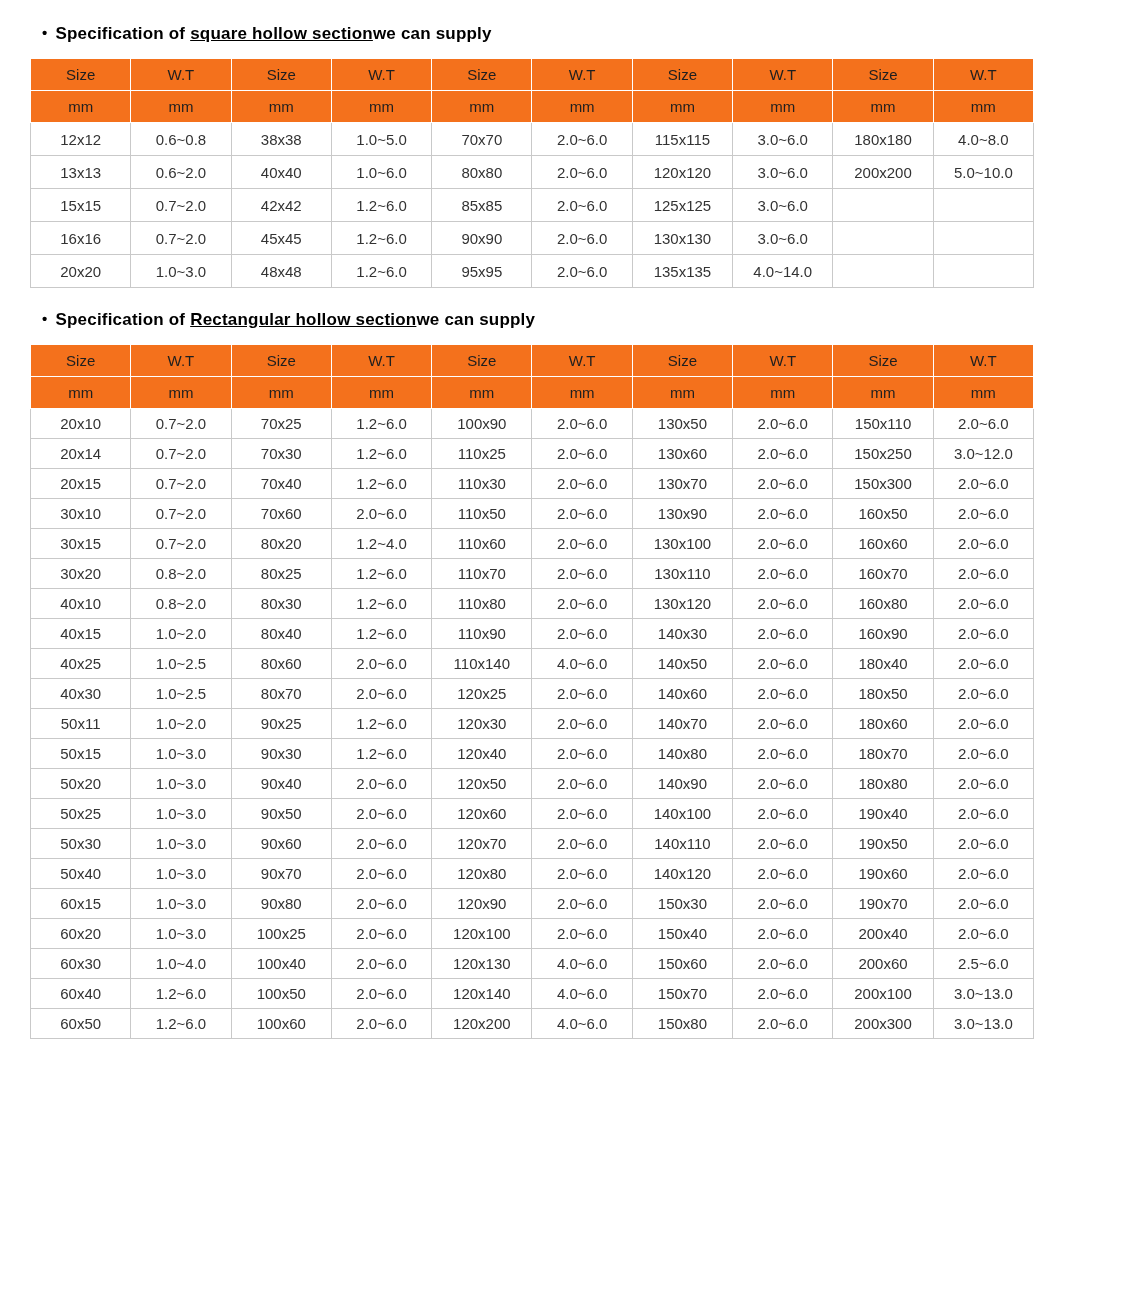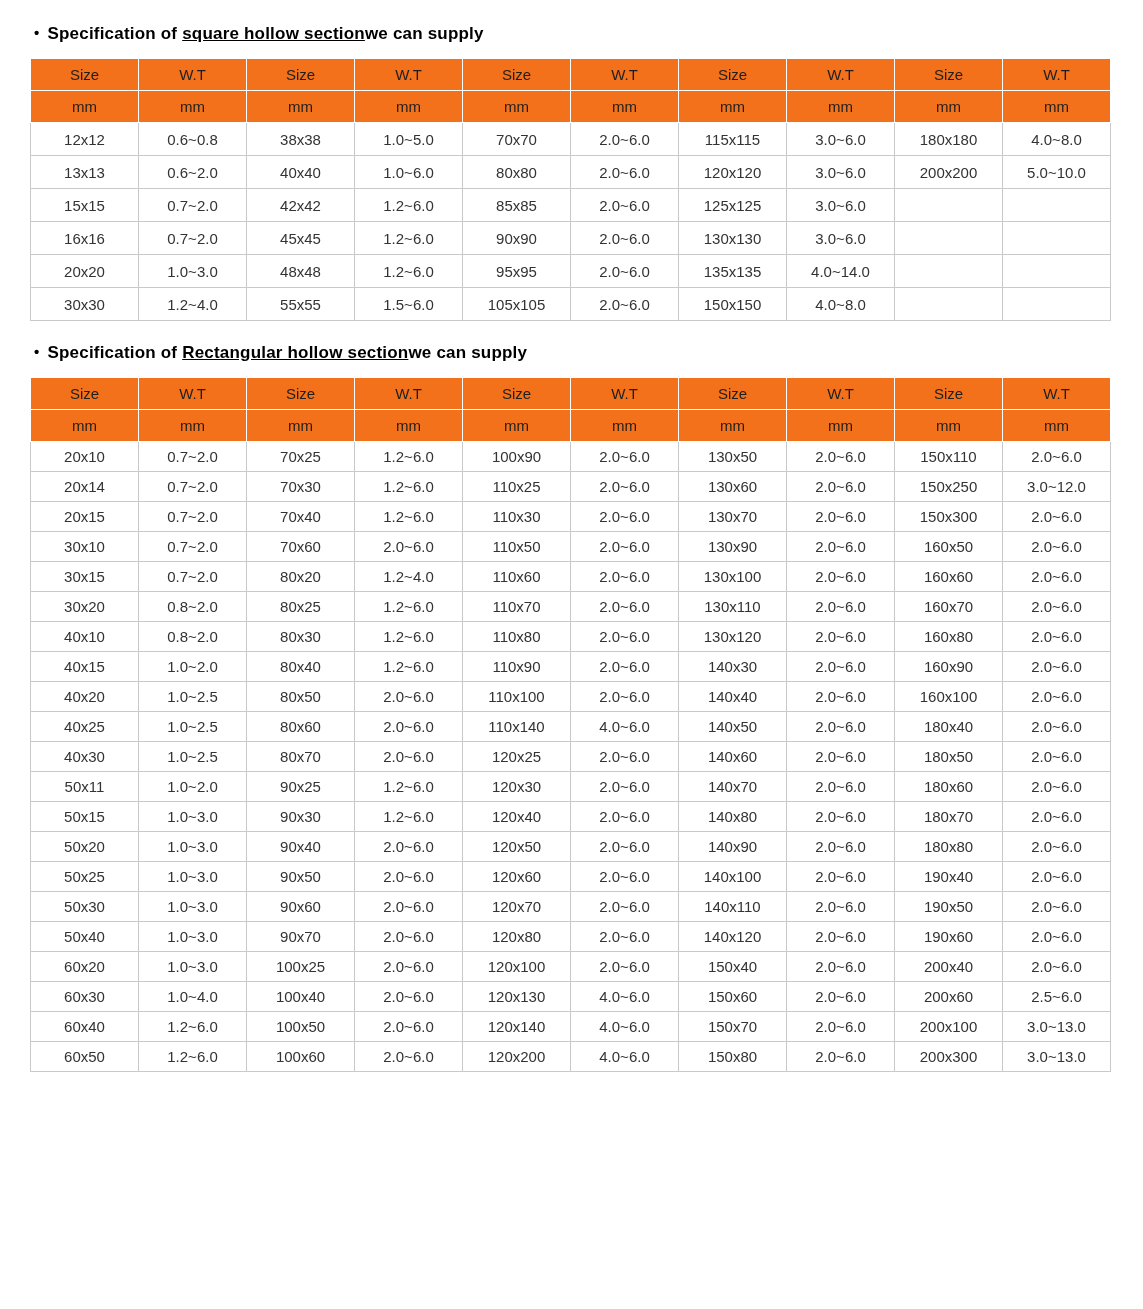--- a/index.html
+++ b/index.html
@@ -15,36 +15,36 @@
     color:var(--cell-text);
     width:1143px;
   }
   .page{
     padding:14px 30px 16px 30px;
   }
   .heading{
     font-size:17px;
     font-weight:bold;
     color:#000000;
-    margin:10px 0 14px 4px;
+    margin:10px 0 14px 12px;
     letter-spacing:0.2px;
   }
   .heading .bullet{
     display:inline-block;
     margin-right:8px;
     font-size:15px;
     vertical-align:1px;
   }
   .heading .u{
     text-decoration:underline;
   }
   table.spec-table{
     border-collapse:collapse;
     table-layout:fixed;
-    width:1081px;
+    width:1004px;
     margin-bottom:22px;
     border:1px solid var(--border);
   }
   table.spec-table th{
     background:var(--header-bg);
     color:var(--header-text);
     font-weight:normal;
     font-size:15px;
     text-align:center;
     border:1px solid #ffffff;
@@ -154,32 +154,20 @@
             <td>1.0~3.0</td>
             <td>48x48</td>
             <td>1.2~6.0</td>
             <td>95x95</td>
             <td>2.0~6.0</td>
             <td>135x135</td>
             <td>4.0~14.0</td>
             <td></td>
             <td></td>
           </tr>
-          <tr>
-            <td>30x30</td>
-            <td>1.2~4.0</td>
-            <td>55x55</td>
-            <td>1.5~6.0</td>
-            <td>105x105</td>
-            <td>2.0~6.0</td>
-            <td>150x150</td>
-            <td>4.0~8.0</td>
-            <td></td>
-            <td></td>
-          </tr>
         </tbody>
       </table>
   </section>
 
   <section>
     <h2 class="heading"><span class="bullet">•</span><span>Specification of </span><span class="u">Rectangular hollow section</span><span>we can supply</span></h2>
     <table class="spec-table compact">
         <thead>
           <tr>
             <th>Size</th>
@@ -297,32 +285,20 @@
             <td>80x40</td>
             <td>1.2~6.0</td>
             <td>110x90</td>
             <td>2.0~6.0</td>
             <td>140x30</td>
             <td>2.0~6.0</td>
             <td>160x90</td>
             <td>2.0~6.0</td>
           </tr>
           <tr>
-            <td>40x20</td>
-            <td>1.0~2.5</td>
-            <td>80x50</td>
-            <td>2.0~6.0</td>
-            <td>110x100</td>
-            <td>2.0~6.0</td>
-            <td>140x40</td>
-            <td>2.0~6.0</td>
-            <td>160x100</td>
-            <td>2.0~6.0</td>
-          </tr>
-          <tr>
             <td>40x25</td>
             <td>1.0~2.5</td>
             <td>80x60</td>
             <td>2.0~6.0</td>
             <td>110x140</td>
             <td>4.0~6.0</td>
             <td>140x50</td>
             <td>2.0~6.0</td>
             <td>180x40</td>
             <td>2.0~6.0</td>
@@ -402,20 +378,32 @@
           <tr>
             <td>50x40</td>
             <td>1.0~3.0</td>
             <td>90x70</td>
             <td>2.0~6.0</td>
             <td>120x80</td>
             <td>2.0~6.0</td>
             <td>140x120</td>
             <td>2.0~6.0</td>
             <td>190x60</td>
+            <td>2.0~6.0</td>
+          </tr>
+          <tr>
+            <td>60x15</td>
+            <td>1.0~3.0</td>
+            <td>90x80</td>
+            <td>2.0~6.0</td>
+            <td>120x90</td>
+            <td>2.0~6.0</td>
+            <td>150x30</td>
+            <td>2.0~6.0</td>
+            <td>190x70</td>
             <td>2.0~6.0</td>
           </tr>
           <tr>
             <td>60x20</td>
             <td>1.0~3.0</td>
             <td>100x25</td>
             <td>2.0~6.0</td>
             <td>120x100</td>
             <td>2.0~6.0</td>
             <td>150x40</td>

